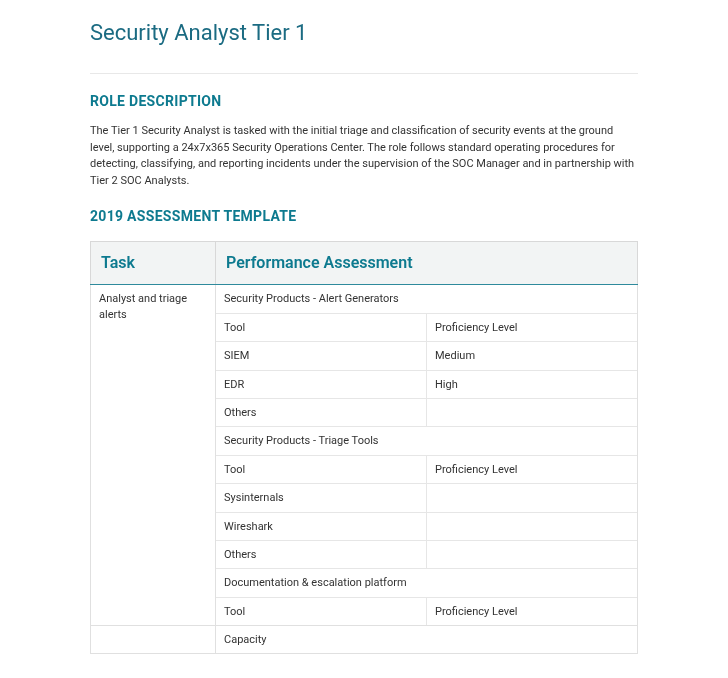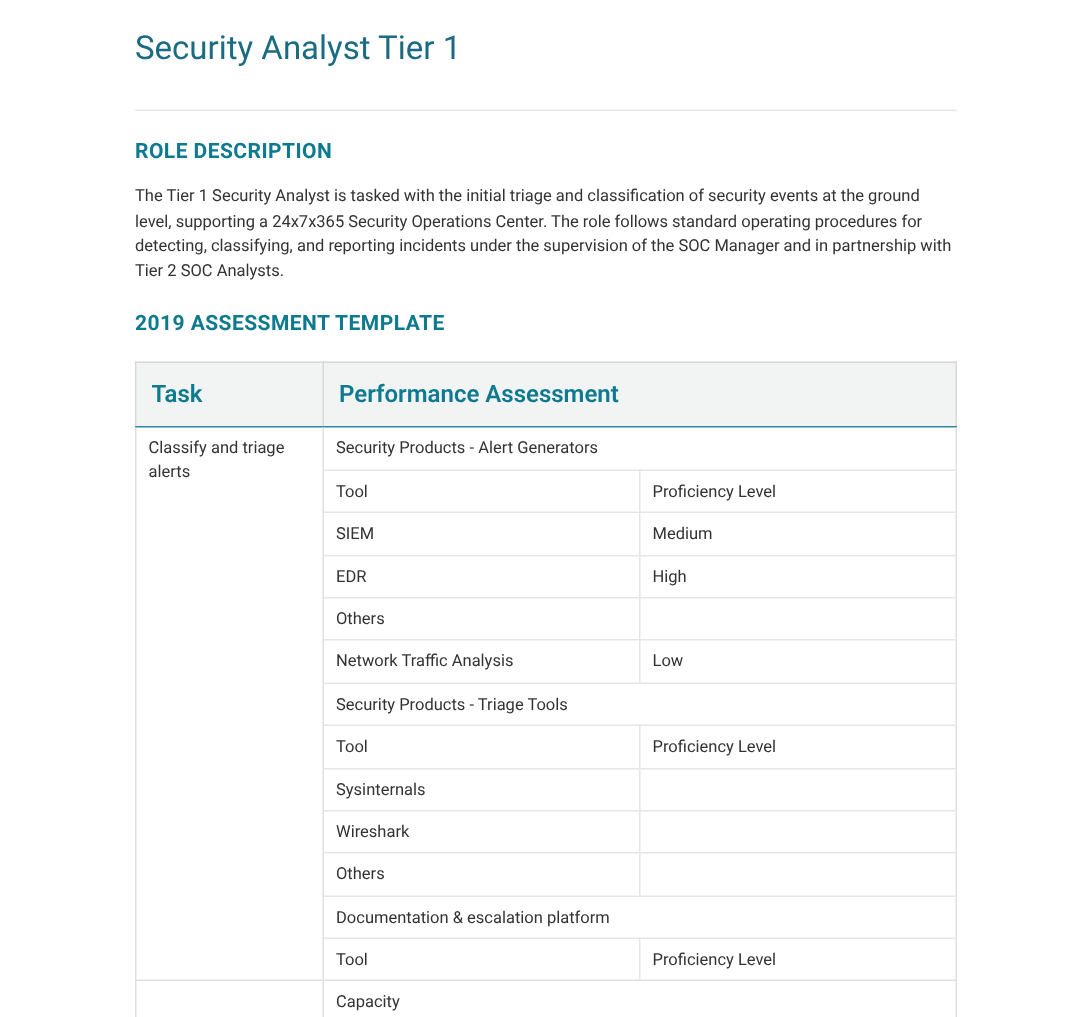--- a/index.html
+++ b/index.html
@@ -100,21 +100,21 @@
   <table class="outer">
     <thead>
       <tr>
         <th style="width:125px">Task</th>
         <th>Performance Assessment</th>
       </tr>
     </thead>
     <tbody>
 
       <tr>
-        <td class="task-cell">Classify and triage alerts</td>
+        <td class="task-cell">Analyst and triage alerts</td>
         <td>
           <table class="inner">
             <tbody>
                 <tr>
                   <td colspan="2" class="span-hdr">Security Products - Alert Generators</td>
                 </tr>
             <tr>
               <td style="width:50%">Tool</td>
               <td>Proficiency Level</td>
             </tr>
@@ -122,24 +122,20 @@
               <td>SIEM</td>
               <td>Medium</td>
             </tr>
             <tr>
               <td>EDR</td>
               <td>High</td>
             </tr>
             <tr>
               <td>Others</td>
               <td></td>
-            </tr>
-            <tr>
-              <td>Network Traffic Analysis</td>
-              <td>Low</td>
             </tr>
             <tr>
                   <td colspan="2" class="span-hdr">Security Products - Triage Tools</td>
                 </tr>
             <tr>
               <td>Tool</td>
               <td>Proficiency Level</td>
             </tr>
             <tr>
               <td>Sysinternals</td>

